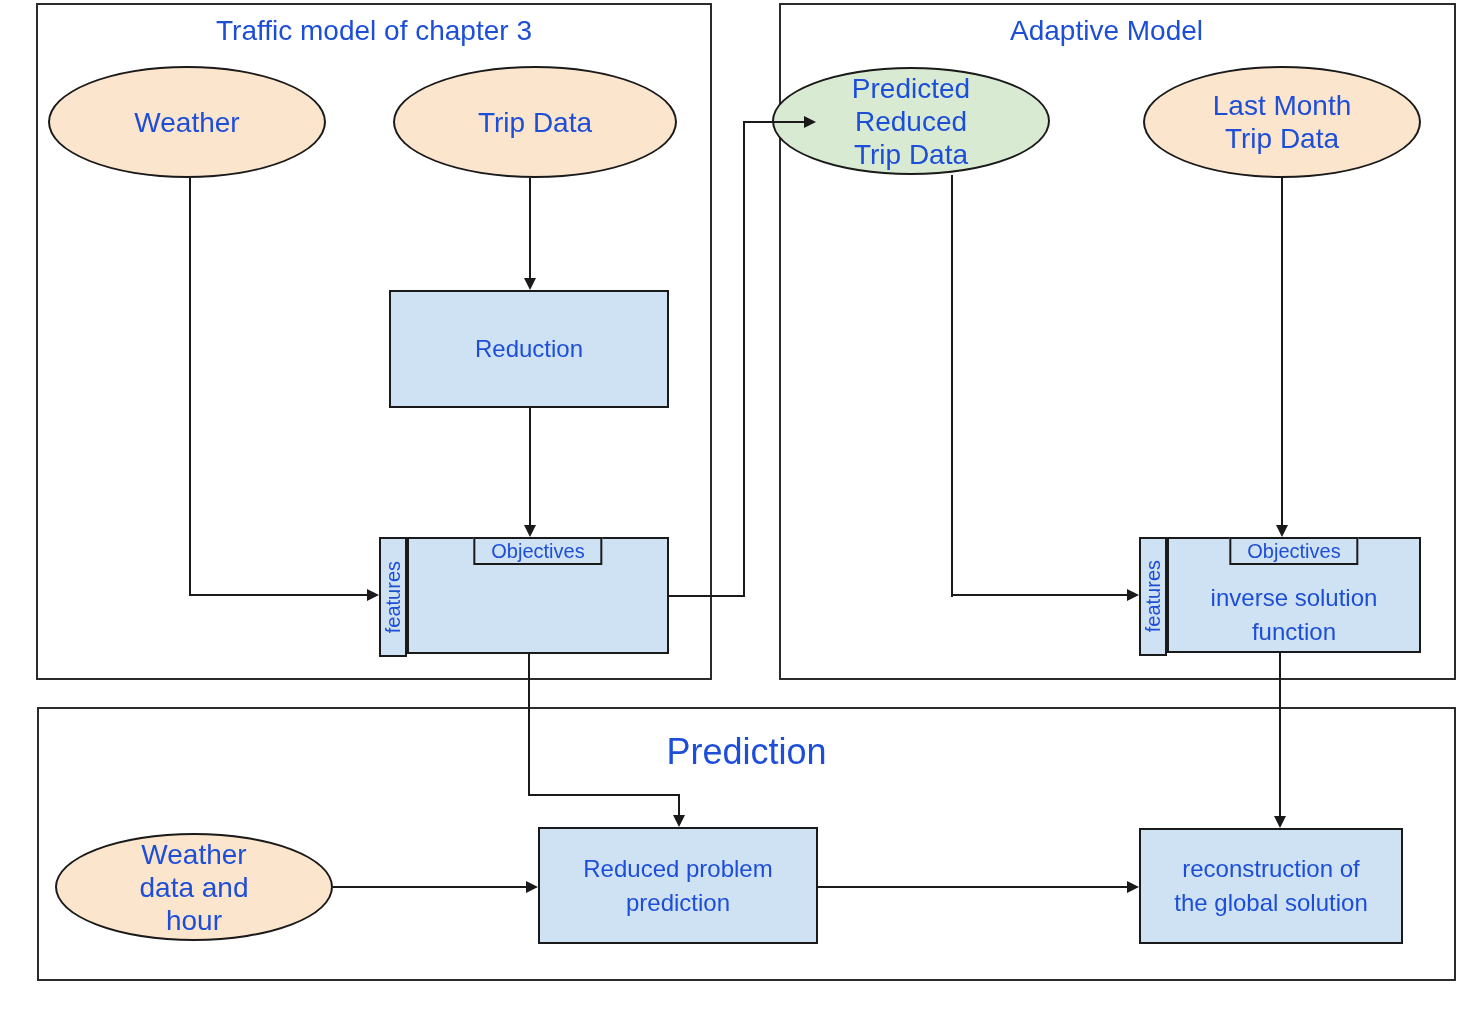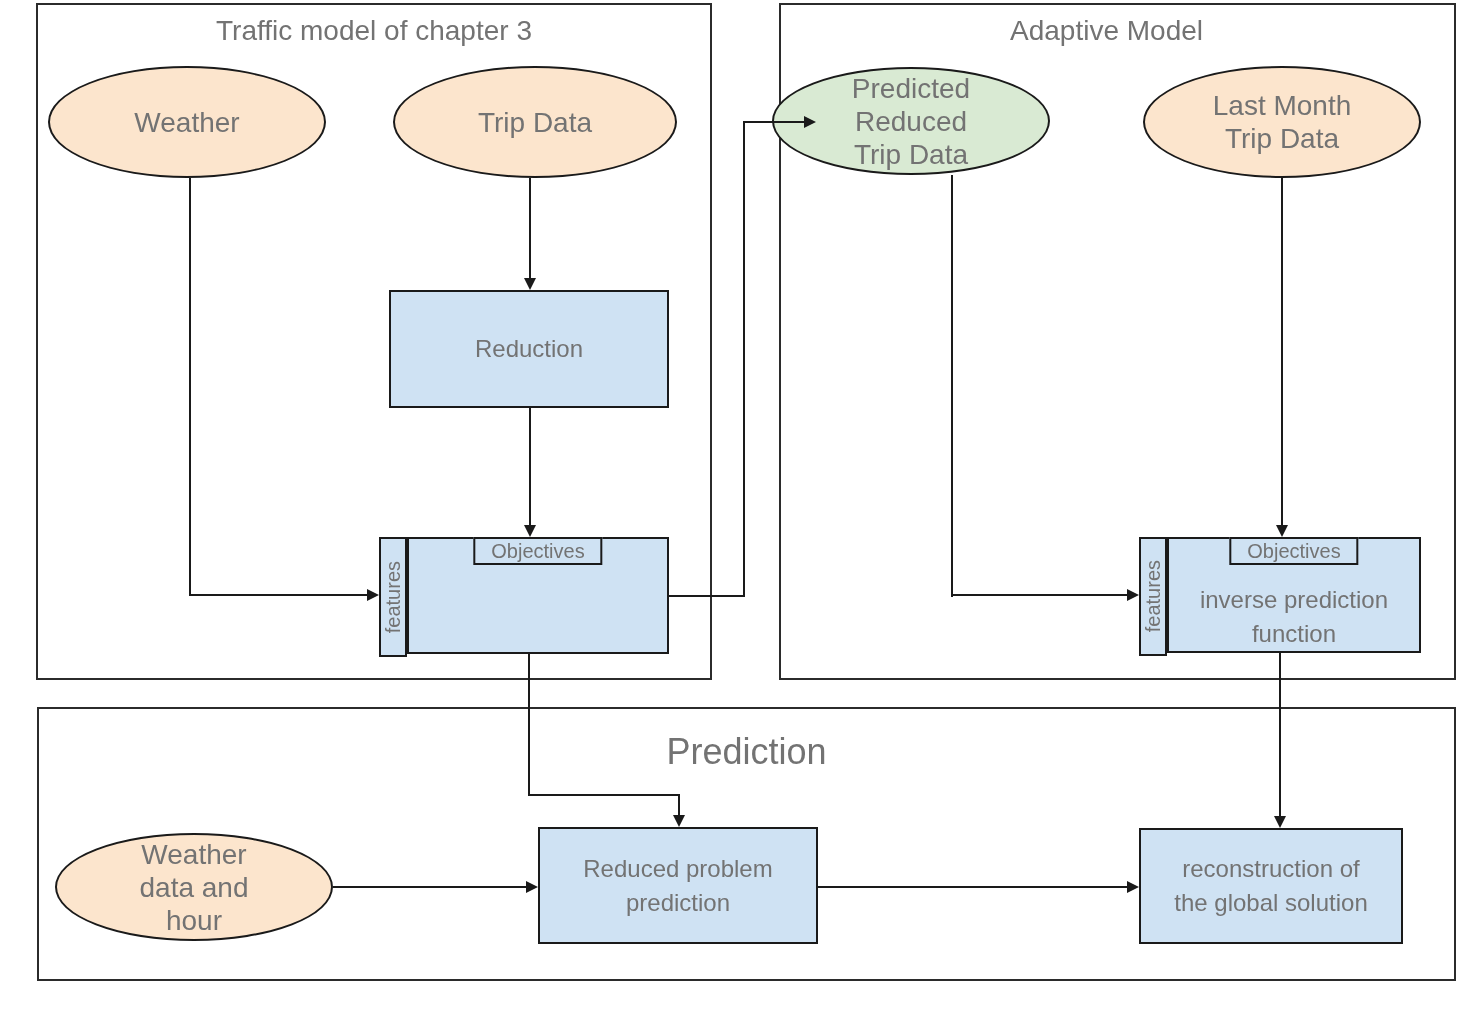--- a/index.html
+++ b/index.html
@@ -1,18 +1,18 @@
 <!DOCTYPE html>
 <html><head>
 <meta charset="utf-8">
 <style>
   html,body{margin:0;padding:0;background:#fff;}
   .canvas{
     position:relative;width:1482px;height:1009px;overflow:hidden;
-    font-family:"Liberation Sans",sans-serif;color:#737373;background:#fff;
+    font-family:"Liberation Sans",sans-serif;color:#1d4ed8;background:#fff;
   }
   .section{position:absolute;border:2px solid #2b2b2b;background:transparent;box-sizing:border-box;}
   .section-title{position:absolute;text-align:center;font-size:28px;line-height:34px;white-space:nowrap;}
   .big-title{font-size:36px;line-height:40px;}
   .ellipse{
     position:absolute;border:2px solid #1a1a1a;border-radius:50%;box-sizing:border-box;
     display:flex;align-items:center;justify-content:center;text-align:center;
   }
   .ellipse-label{font-size:28px;line-height:33px;white-space:pre-line;}
   .rect{
@@ -23,21 +23,21 @@
   .composite{position:absolute;}
   .feat-strip{
     position:absolute;left:0;top:0;width:28px;border:2px solid #1a1a1a;box-sizing:border-box;
     display:flex;align-items:center;justify-content:center;
   }
   .feat-text{
     font-size:20px;writing-mode:vertical-rl;transform:rotate(180deg);white-space:nowrap;
   }
   .comp-main{
     position:absolute;border:2px solid #1a1a1a;box-sizing:border-box;
-    display:flex;align-items:flex-end;justify-content:center;text-align:center;padding-top:40px;
+    display:flex;align-items:center;justify-content:center;text-align:center;padding-top:40px;
   }
   .objectives{
     position:absolute;top:-2px;left:50%;transform:translateX(-50%);
     border:2px solid #1a1a1a;box-sizing:border-box;height:28px;line-height:24px;
     padding:0 16px;font-size:20px;text-align:center;white-space:nowrap;
   }
   .line{position:absolute;background:#1a1a1a;}
   .arr{position:absolute;width:0;height:0;border-style:solid;border-color:transparent;}
   .arr.right{border-width:6px 0 6px 12px;border-left-color:#1a1a1a;}
   .arr.down{border-width:12px 6px 0 6px;border-top-color:#1a1a1a;}
@@ -96,21 +96,21 @@
       <div class="objectives" style="background: rgb(207, 226, 243);">Objectives</div>
     </div>
   </div>
 
   <div class="composite" style="left:1139px;top:537px;width:282px;height:119px;">
     <div class="feat-strip" style="height: 119px; background: rgb(207, 226, 243);">
       <span class="feat-text">features</span>
     </div>
     <div class="comp-main" style="left: 28px; top: 0px; width: 254px; height: 116px; background: rgb(207, 226, 243);">
       <div class="objectives" style="background: rgb(207, 226, 243);">Objectives</div>
-      <span class="node-label">inverse prediction
+      <span class="node-label">inverse solution
 function</span>
     </div>
   </div>
 
   <div>
     <div class="line" style="left:189px;top:178px;width:2px;height:418px;"></div>
     <div class="line" style="left:189px;top:594px;width:178px;height:2px;"></div>
     <div class="arr right" style="left:367px;top:589px;"></div>
   </div>
 

